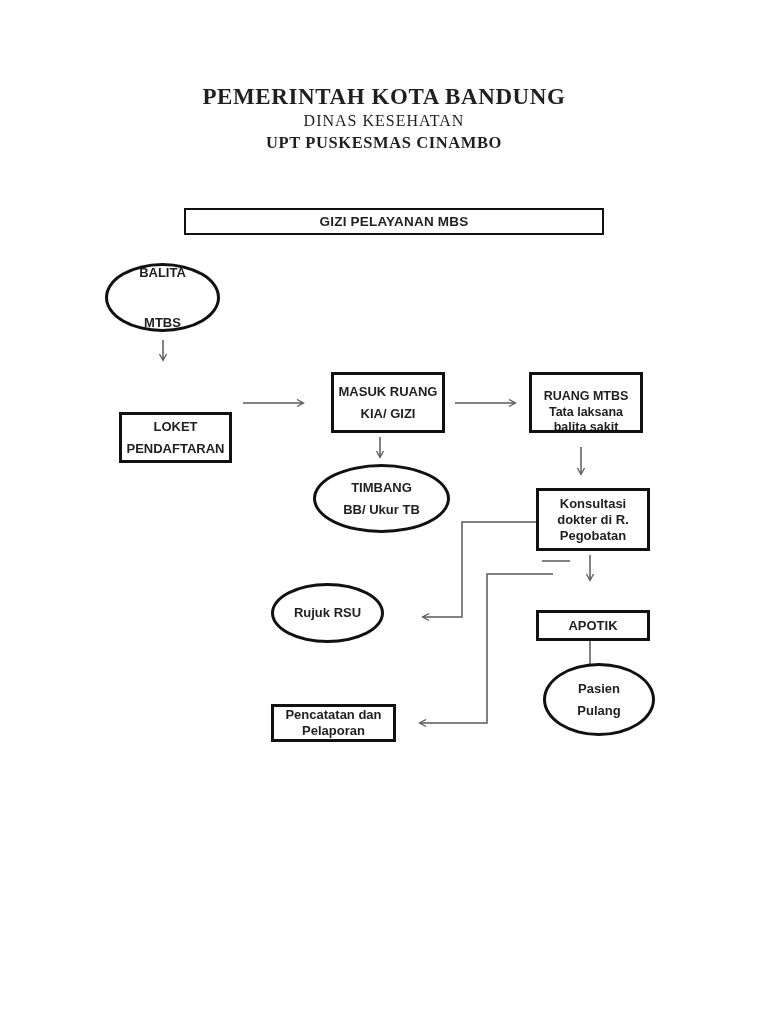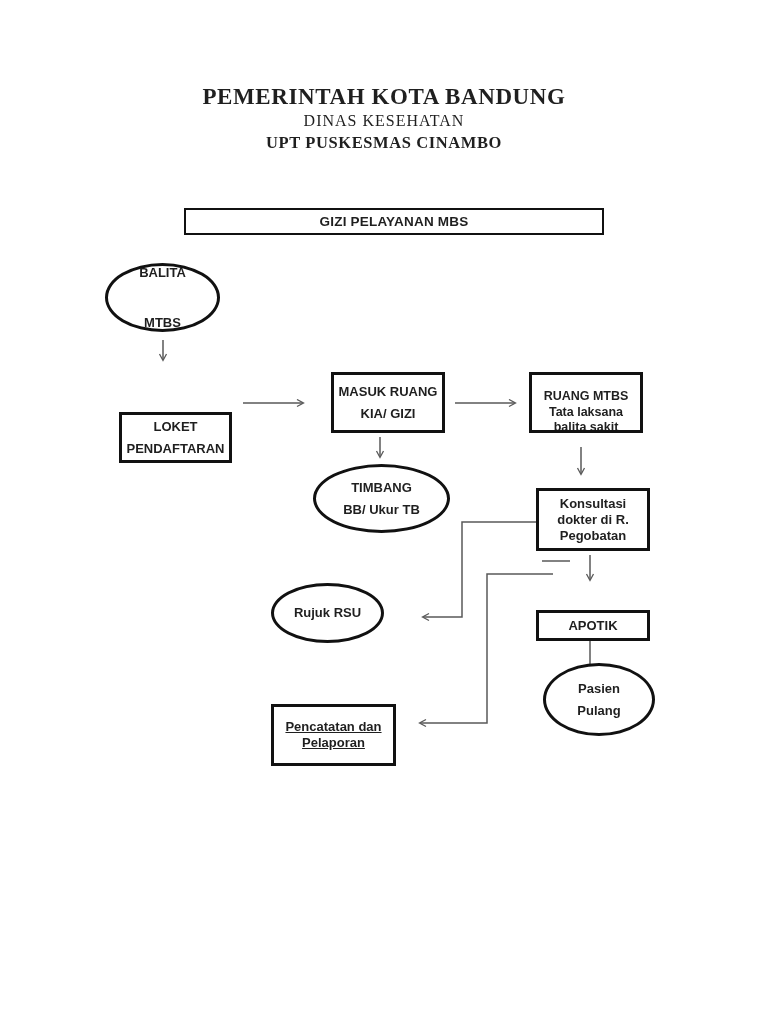--- a/index.html
+++ b/index.html
@@ -105,21 +105,21 @@
   </div>
 
   <div class="node ellipse" style="left:271px;top:583px;width:113px;height:60px;">
     <div>Rujuk RSU</div>
   </div>
 
   <div class="node rect" style="left:536px;top:610px;width:114px;height:31px;">
     <div>APOTIK</div>
   </div>
 
-  <div class="node rect mid" style="left:271px;top:704px;width:125px;height:62px;text-decoration:underline;">
+  <div class="node rect mid" style="left:271px;top:704px;width:125px;height:38px;">
     <div>Pencatatan dan</div>
     <div>Pelaporan</div>
   </div>
 
   <div class="node ellipse" style="left:543px;top:663px;width:112px;height:73px;">
     <div>Pasien</div>
     <div>Pulang</div>
   </div>
 
 </div>

